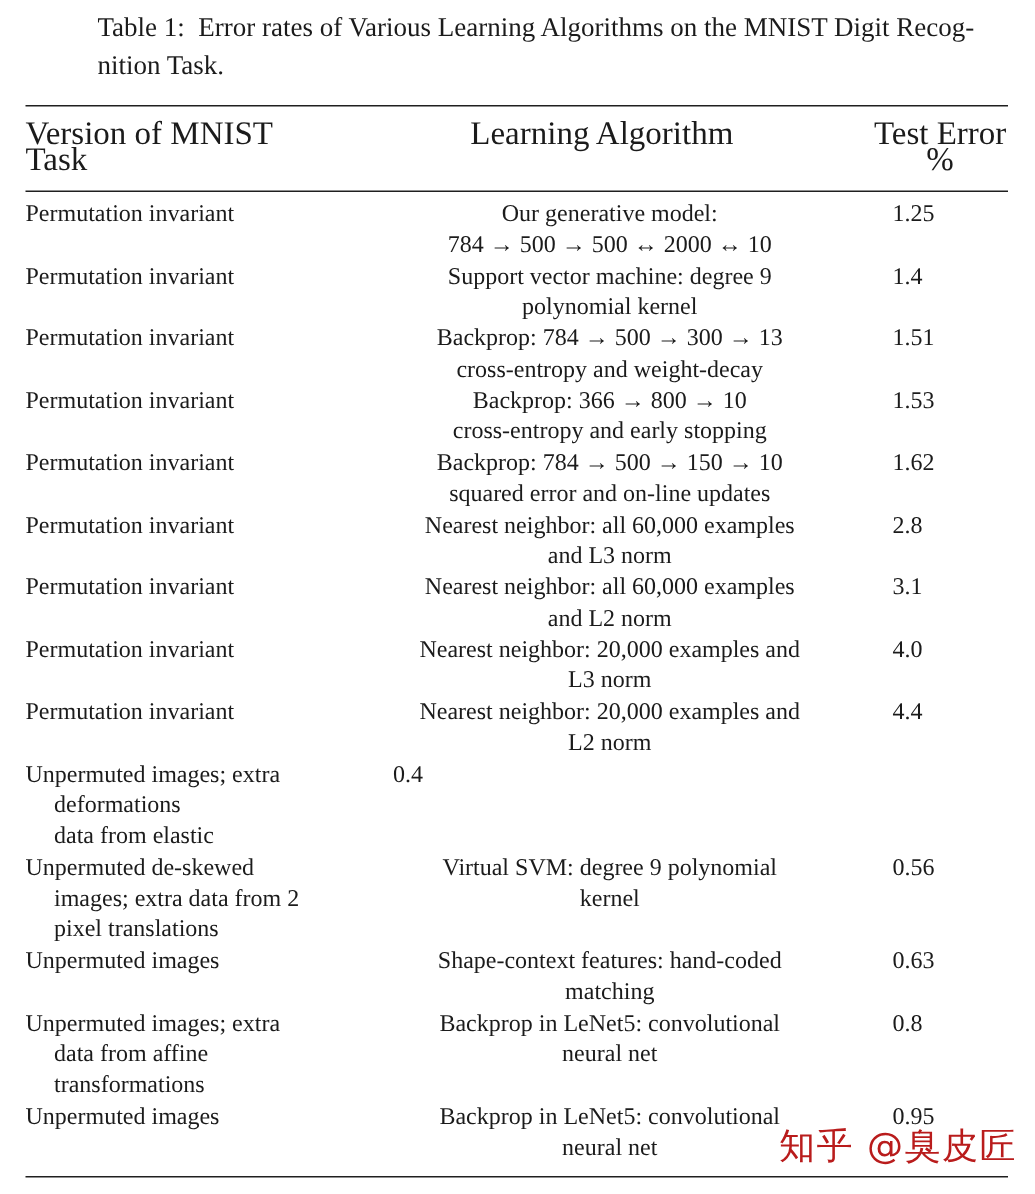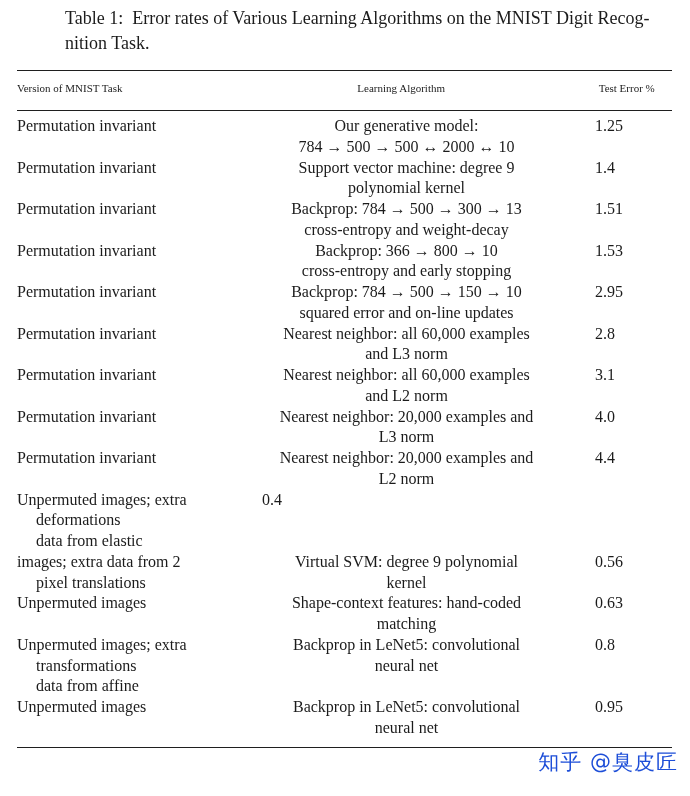--- a/index.html
+++ b/index.html
@@ -37,21 +37,21 @@
     border: none;
     margin: 0;
     height: 0;
   }
   .rule-top    { border-top: 1.6px solid #1f1f1f; }
   .rule-mid    { border-top: 1.8px solid #1f1f1f; }
   .rule-bottom { border-top: 1.4px solid #1f1f1f; }
   .header-row {
     display: flex;
     padding: 9px 0 13px 0;
-    font-size: 11px;
+    font-size: 22px;
     line-height: 17px;
     gap: 28px;
   }
   .tbody {
     padding: 5px 0 8px 0;
     font-size: 16px;
   }
   .row {
     display: flex;
     align-items: flex-start;
@@ -80,22 +80,22 @@
     line-height: 20.75px;
     white-space: nowrap;
   }
   .col-task .line + .line {
     padding-left: 19px;
   }
   .watermark {
     position: absolute;
     right: 12px;
     top: 748px;
-    font-size: 21px;
-    color: #1d4ed8;
+    font-size: 24px;
+    color: #b91c1c;
     font-family: "DejaVu Sans", sans-serif;
     letter-spacing: 1px;
     white-space: nowrap;
     text-align: center;
   }
 </style>
 </head>
 <body>
 
 <div class="caption">
@@ -166,21 +166,21 @@
 
   <div class="row">
     <div class="cell col-task">
           <div class="line">Permutation invariant</div>
         </div>
     <div class="cell col-algo">
           <div class="line">Backprop: 784 → 500 → 150 → 10</div>
           <div class="line">squared error and on-line updates</div>
         </div>
     <div class="cell col-err">
-          <div class="line">2.95</div>
+          <div class="line">1.62</div>
         </div>
   </div>
 
   <div class="row">
     <div class="cell col-task">
           <div class="line">Permutation invariant</div>
         </div>
     <div class="cell col-algo">
           <div class="line">Nearest neighbor: all 60,000 examples</div>
           <div class="line">and L3 norm</div>
@@ -235,20 +235,21 @@
           <div class="line">deformations</div>
           <div class="line">data from elastic</div>
         </div>
     <div class="cell col-err">
           <div class="line">0.4</div>
         </div>
   </div>
 
   <div class="row">
     <div class="cell col-task">
+          <div class="line">Unpermuted de-skewed</div>
           <div class="line">images; extra data from 2</div>
           <div class="line">pixel translations</div>
         </div>
     <div class="cell col-algo">
           <div class="line">Virtual SVM: degree 9 polynomial</div>
           <div class="line">kernel</div>
         </div>
     <div class="cell col-err">
           <div class="line">0.56</div>
         </div>
@@ -263,22 +264,22 @@
           <div class="line">matching</div>
         </div>
     <div class="cell col-err">
           <div class="line">0.63</div>
         </div>
   </div>
 
   <div class="row">
     <div class="cell col-task">
           <div class="line">Unpermuted images; extra</div>
+          <div class="line">data from affine</div>
           <div class="line">transformations</div>
-          <div class="line">data from affine</div>
         </div>
     <div class="cell col-algo">
           <div class="line">Backprop in LeNet5: convolutional</div>
           <div class="line">neural net</div>
         </div>
     <div class="cell col-err">
           <div class="line">0.8</div>
         </div>
   </div>
 

